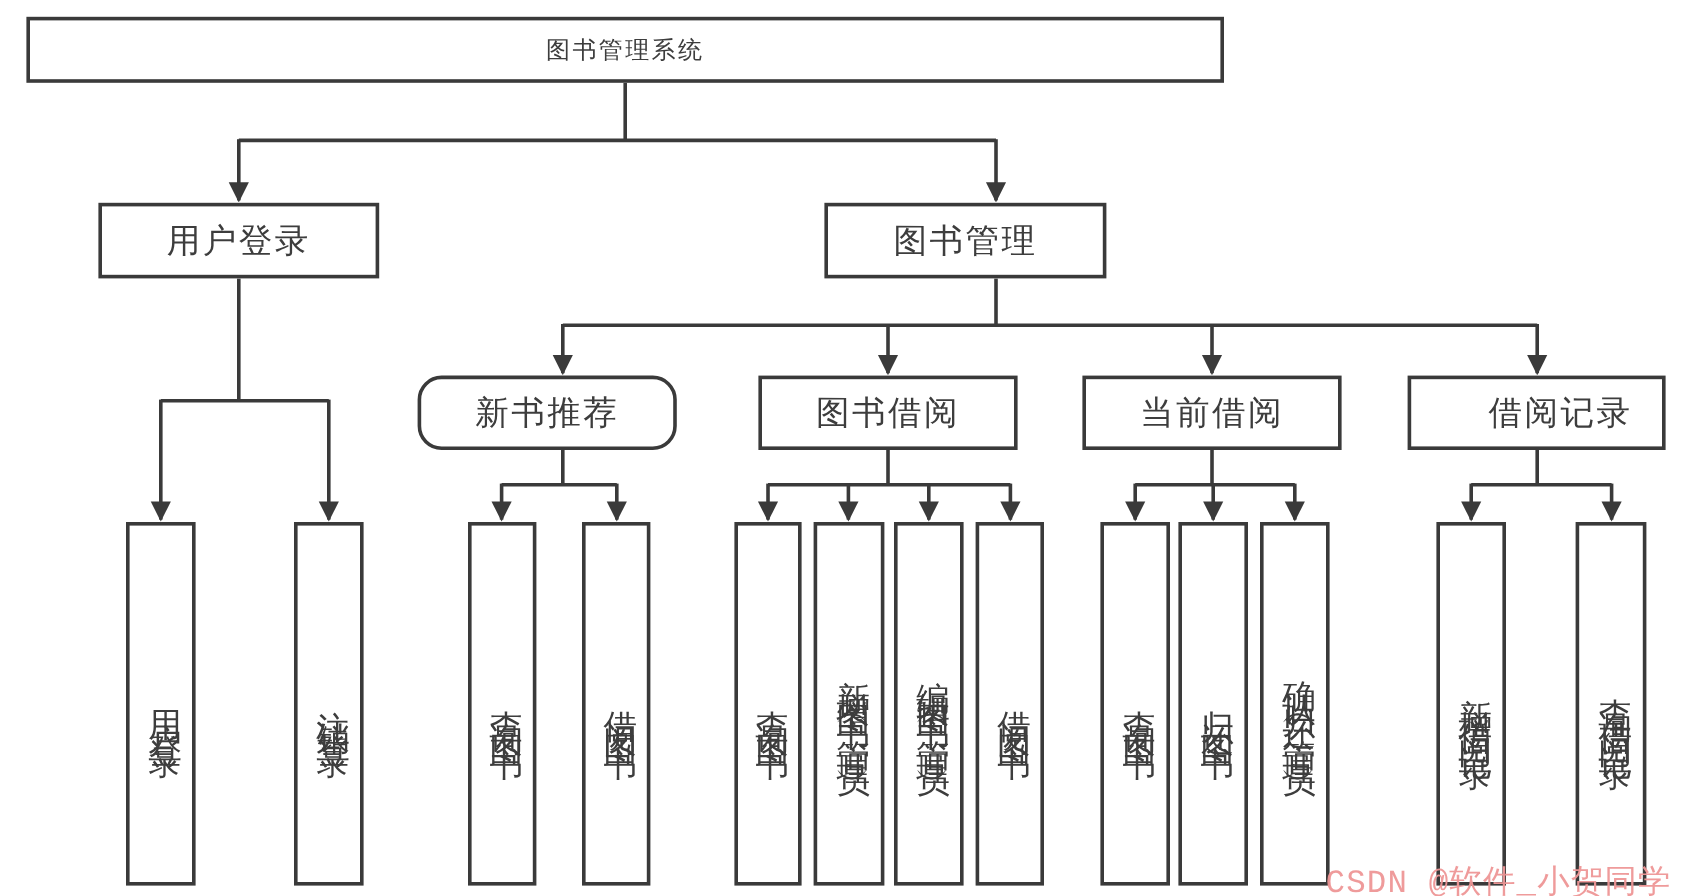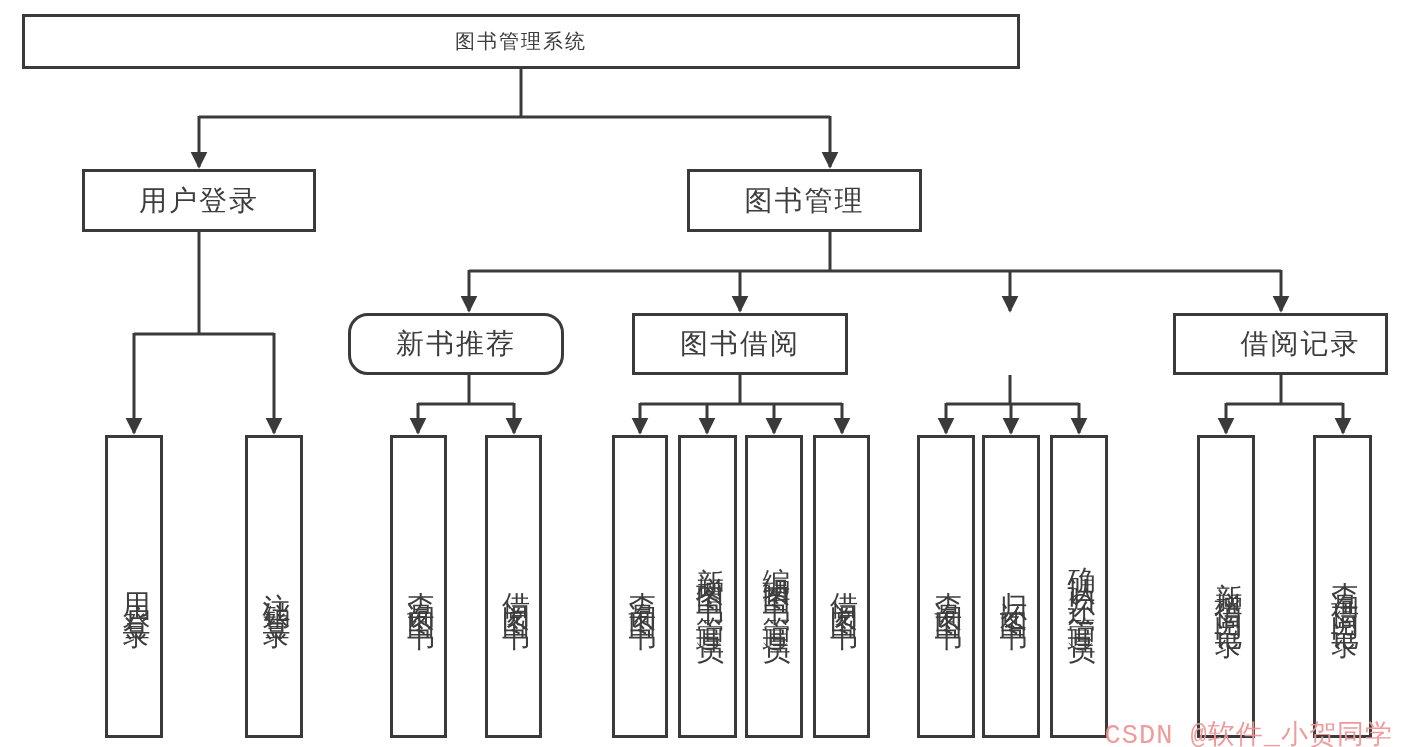--- a/index.html
+++ b/index.html
@@ -98,20 +98,21 @@
     </g>
   </svg>
 
   <div class="node root" style="left:22px; top:14px; width:998px; height:55px;">图书管理系统</div>
 
   <div class="node" style="left:82px; top:169px; width:234px; height:63px;">用户登录</div>
   <div class="node" style="left:687px; top:169px; width:235px; height:63px;">图书管理</div>
 
   <div class="node" style="left:348px; top:313px; width:216px; height:62px;border-radius:20px;">新书推荐</div>
   <div class="node" style="left:632px; top:313px; width:216px; height:62px;">图书借阅</div>
+  <div class="node" style="left:902px; top:313px; width:216px; height:62px;">当前借阅</div>
   <div class="node" style="left:1173px; top:313px; width:215px; height:62px;padding-left:40px;">借阅记录</div>
 
   <div class="node vnode" style="left:105px; top:435px; width:58px; height:303px;">用户登录</div>
   <div class="node vnode" style="left:245px; top:435px; width:58px; height:303px;">注销登录</div>
 
   <div class="node vnode" style="left:390px; top:435px; width:57px; height:303px;">查询图书</div>
   <div class="node vnode" style="left:485px; top:435px; width:57px; height:303px;">借阅图书</div>
 
   <div class="node vnode" style="left:612px; top:435px; width:56px; height:303px;">查询图书</div>
   <div class="node vnode" style="left:678px; top:435px; width:59px; height:303px;">新增图书（管理员）</div>

